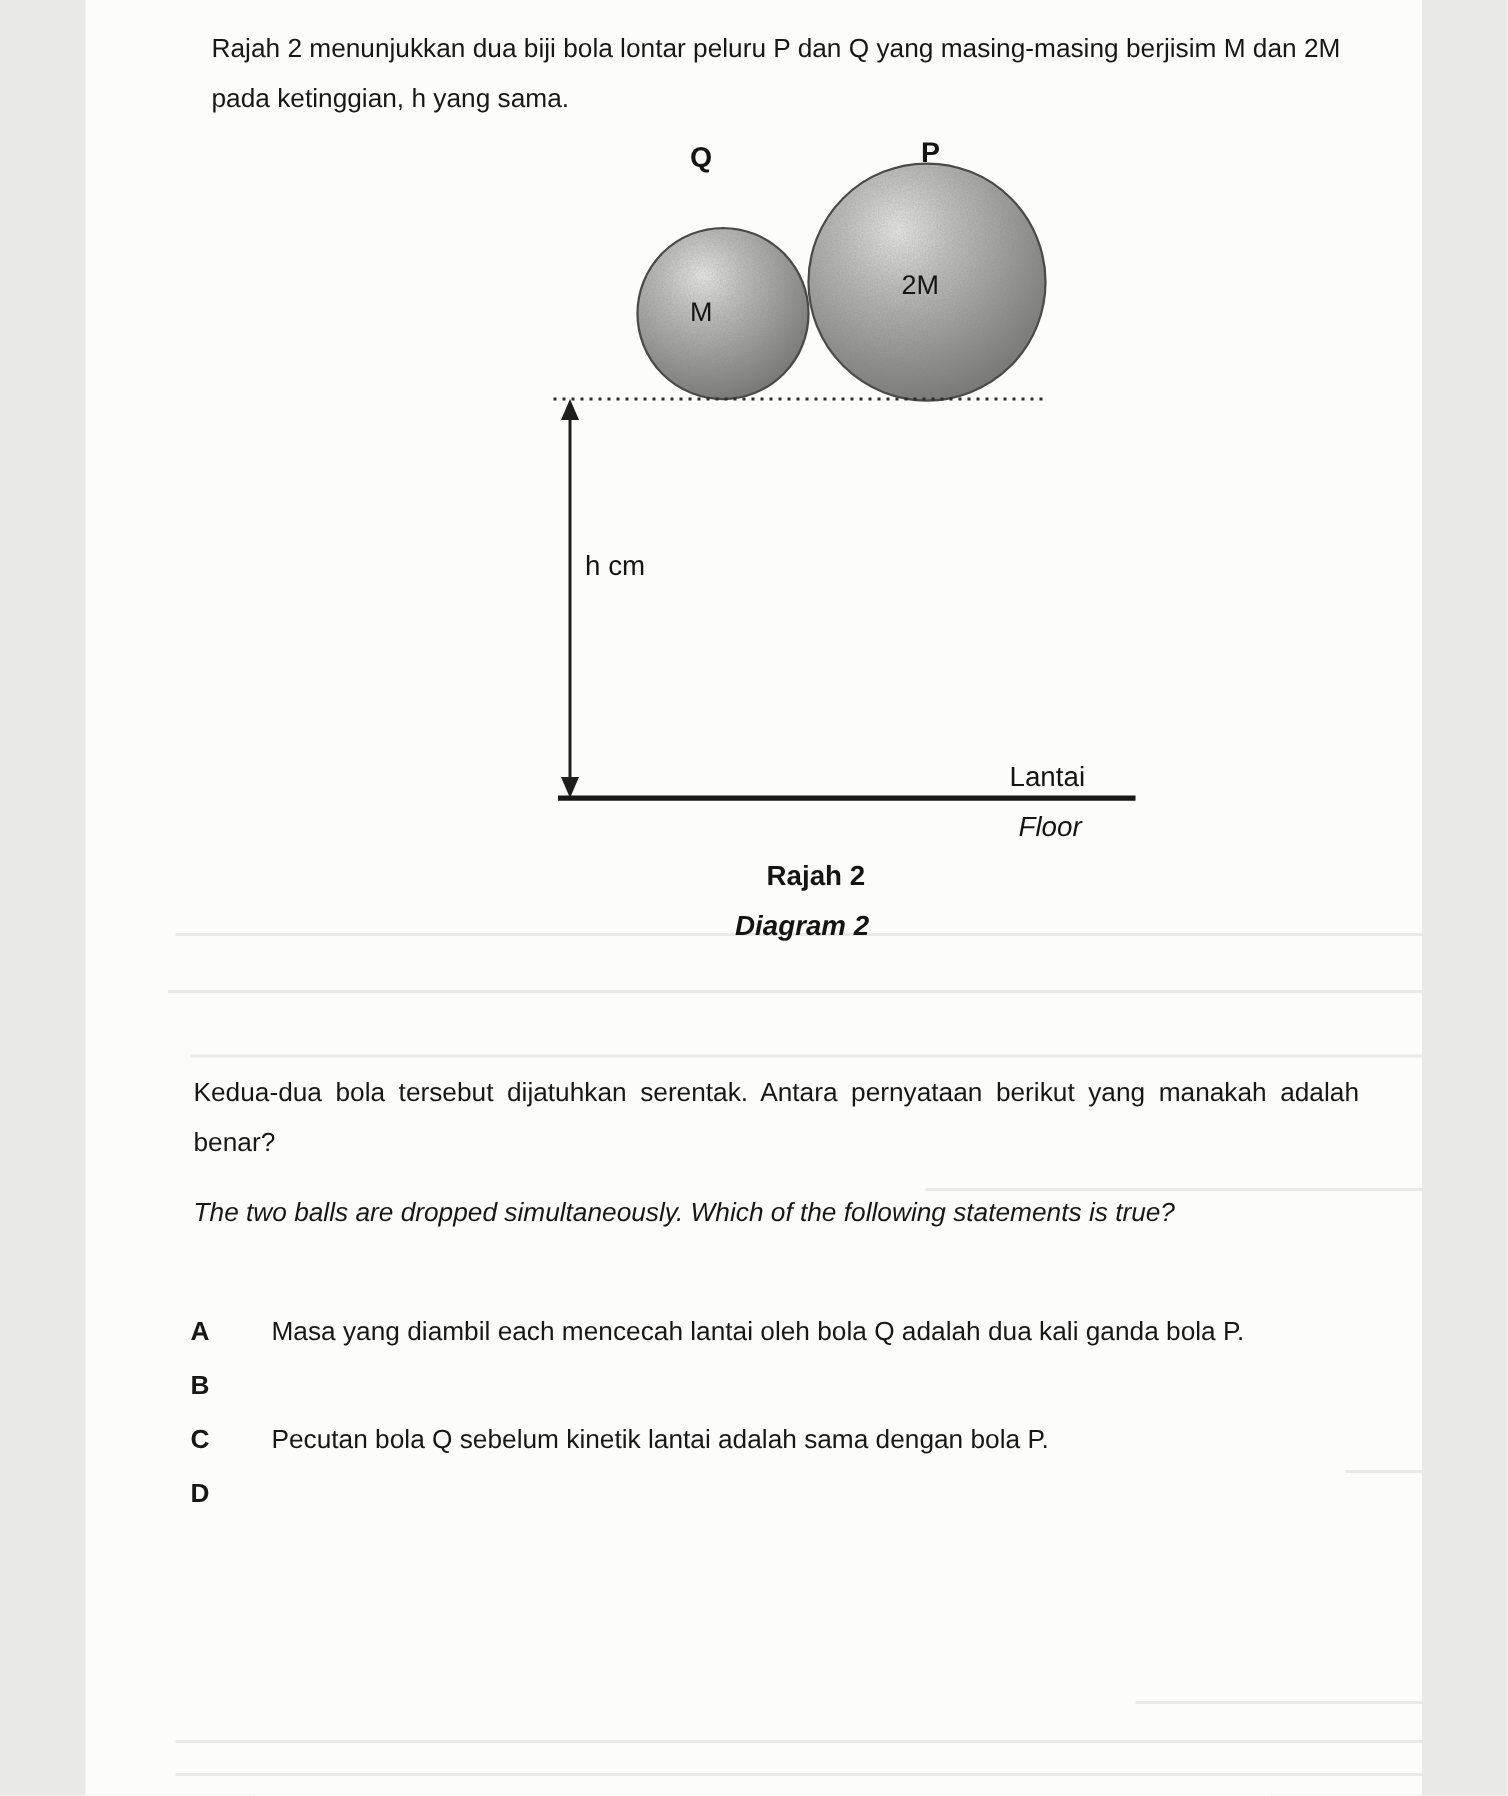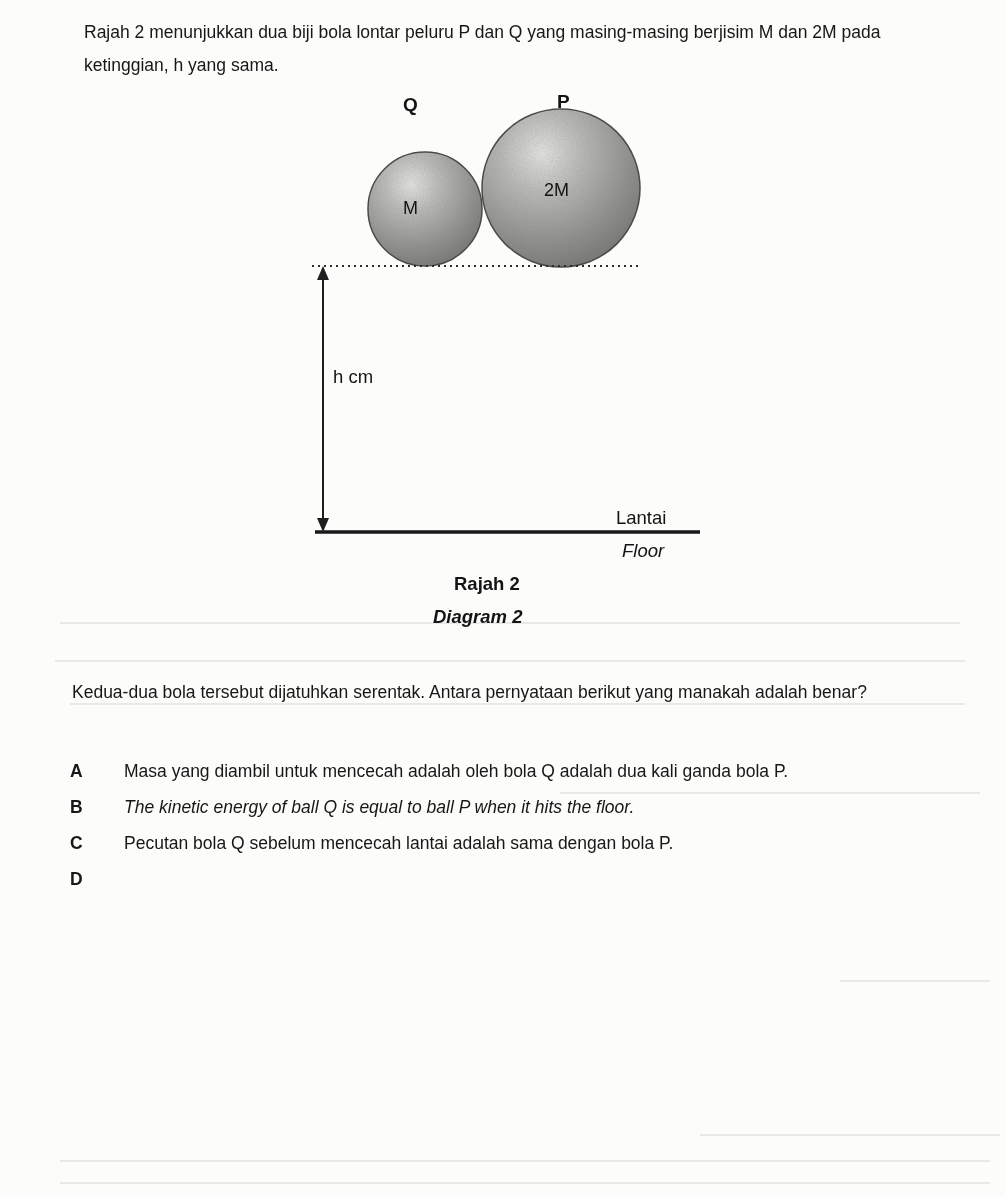--- a/index.html
+++ b/index.html
@@ -3,21 +3,21 @@
 <meta charset="utf-8">
 <style>
   * { box-sizing: border-box; }
   html,body { margin:0; padding:0; }
   body {
     background:#e9e9e7;
     font-family:"Liberation Sans", sans-serif;
   }
   .page {
     position:relative;
-    width:1005px;
+    width:891px;
     height:1197px;
     margin:0 auto;
     background:#fcfcfa;
     color:#171717;
     overflow:hidden;
   }
   .content {
     position:relative;
     padding:16px 42px 0 84px;
     font-size:17.5px;
@@ -28,21 +28,21 @@
   p { margin:0; }
   .intro-ms { margin-bottom:2px; }
   .diagram {
     position:relative;
     height:548px;
     margin-left:-84px;
     width:1005px;
   }
   .diagram svg { position:absolute; left:0; top:0; }
   .q-ms {
-    margin-top:44px;
+    margin-top:80px;
     text-align:justify;
     margin-left:-12px;
   }
   .q-en { margin-top:14px; margin-left:-12px; }
   .options { margin-top:44px; margin-left:-14px; }
   .option {
     display:grid;
     grid-template-columns:54px 1fr;
   }
   .opt-letter {
@@ -116,41 +116,41 @@
         <text x="544" y="112" font-size="18" fill="#30302e">2M</text>
         <text x="333" y="299" font-size="18.5">h cm</text>
         <text x="616" y="440" font-size="18.5">Lantai</text>
         <text x="622" y="473" font-size="18.5" font-style="italic">Floor</text>
         <text x="454" y="506" font-size="18.5" font-weight="bold">Rajah 2</text>
         <text x="433" y="539" font-size="18.5" font-weight="bold" font-style="italic">Diagram 2</text>
       </svg>
     </div>
 
     <p class="ms q-ms">Kedua-dua bola tersebut dijatuhkan serentak. Antara pernyataan berikut yang manakah adalah benar?</p>
+    <p class="en q-en">The two balls are dropped simultaneously. Which of the following statements is true?</p>
 
     <div class="options">
 
       <div class="option">
         <div class="opt-letter">A</div>
         <div class="opt-lines">
-          <div class="opt-ms">Masa yang diambil untuk mencecah adalah oleh bola Q adalah dua kali ganda bola P.</div>
+          <div class="opt-ms">Masa yang diambil each mencecah lantai oleh bola Q adalah dua kali ganda bola P.</div>
         </div>
       </div>
 
       <div class="option">
         <div class="opt-letter">B</div>
         <div class="opt-lines">
-          <div class="opt-en">The kinetic energy of ball Q is equal to ball P when it hits the floor.</div>
         </div>
       </div>
 
       <div class="option">
         <div class="opt-letter">C</div>
         <div class="opt-lines">
-          <div class="opt-ms">Pecutan bola Q sebelum mencecah lantai adalah sama dengan bola P.</div>
+          <div class="opt-ms">Pecutan bola Q sebelum kinetik lantai adalah sama dengan bola P.</div>
         </div>
       </div>
 
       <div class="option">
         <div class="opt-letter">D</div>
         <div class="opt-lines">
         </div>
       </div>
 
     </div>

